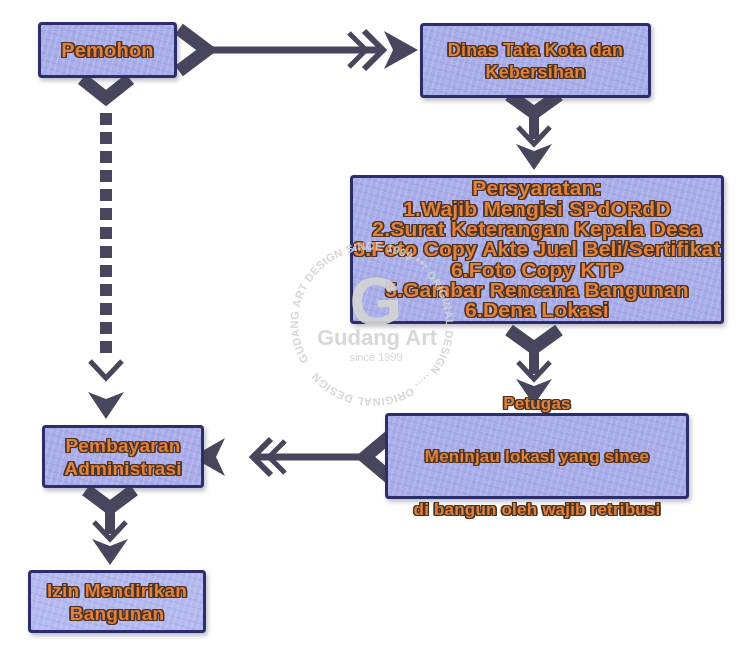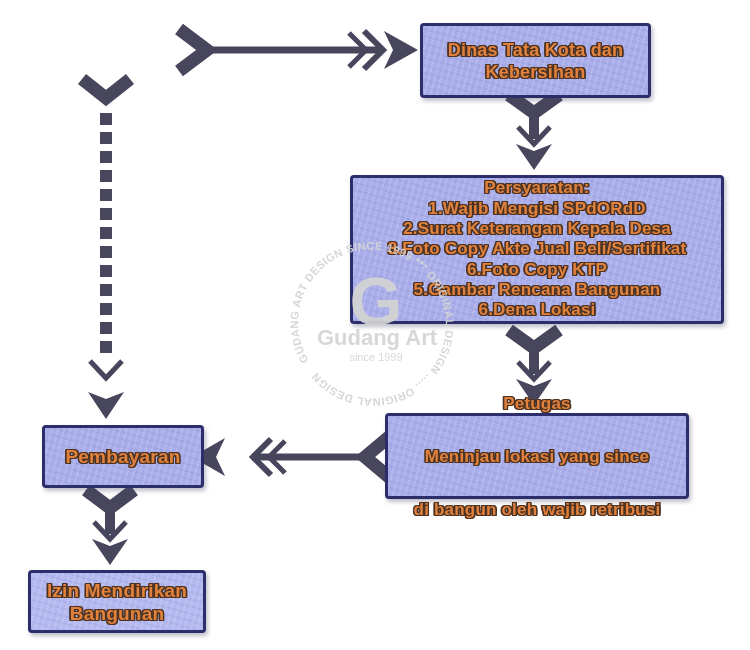--- a/index.html
+++ b/index.html
@@ -23,21 +23,21 @@
   .node .line{
     width:100%;
     text-shadow:
       -1.4px -1.4px 0 #4d3322, 1.4px -1.4px 0 #4d3322,
       -1.4px 1.4px 0 #4d3322, 1.4px 1.4px 0 #4d3322,
       0 -1.4px 0 #4d3322, 0 1.4px 0 #4d3322,
       -1.4px 0 0 #4d3322, 1.4px 0 0 #4d3322;
   }
   #node-pemohon{left:38px;top:22px;width:139px;height:56px;font-size:20px;}
   #node-dinas{left:420px;top:23px;width:231px;height:75px;font-size:18px;line-height:22px;}
-  #node-persyaratan{left:350px;top:175px;width:374px;height:149px;font-size:17px;line-height:20.3px;}
+  #node-persyaratan{left:350px;top:175px;width:374px;height:149px;font-size:21px;line-height:20.3px;}
   #node-petugas{left:385px;top:413px;width:304px;height:86px;font-size:17px;line-height:21px;gap:32px;}
   #node-pembayaran{left:42px;top:425px;width:162px;height:63px;font-size:19px;line-height:23px;}
   #node-izin{left:28px;top:570px;width:178px;height:63px;font-size:19px;line-height:23px;background-color:#b4b9f0;}
   .wm{opacity:0.92;}
   .wm text{font-family:"Liberation Sans",sans-serif;fill:#d4d4d4;}
 </style>
 </head>
 <body>
 
 <div class="canvas">
@@ -98,20 +98,23 @@
           <rect x="100" y="303" width="12" height="12"></rect>
           <rect x="100" y="322" width="12" height="12"></rect>
           <rect x="100" y="341" width="12" height="12"></rect>
         </g>
         <path d="M90,361 L106,378 L122,361" stroke-width="5" fill="none"></path>
         <polygon points="106,419 88,392 106,399 124,392" stroke="none"></polygon>
       </g>
     </g>
   </svg>
 
+  <div class="node" id="node-pemohon">
+    <div class="line">Pemohon</div>
+  </div>
 
   <div class="node" id="node-dinas">
     <div class="line">Dinas Tata Kota dan</div>
     <div class="line">Kebersihan</div>
   </div>
 
   <div class="node" id="node-persyaratan">
     <div class="line">Persyaratan:</div>
     <div class="line">1.Wajib Mengisi SPdORdD</div>
     <div class="line">2.Surat Keterangan Kepala Desa</div>
@@ -122,20 +125,21 @@
   </div>
 
   <div class="node" id="node-petugas">
     <div class="line">Petugas</div>
     <div class="line">Meninjau lokasi yang since</div>
     <div class="line">di bangun oleh wajib retribusi</div>
   </div>
 
   <div class="node" id="node-pembayaran">
     <div class="line">Pembayaran</div>
+    <div class="line">Administrasi</div>
   </div>
 
   <div class="node" id="node-izin">
     <div class="line">Izin Mendirikan</div>
     <div class="line">Bangunan</div>
   </div>
 
   <svg class="layer wm" width="750" height="650" viewBox="0 0 750 650">
     <defs>
       <path id="wmCircle" d="M 308.8,360.5 A 73,73 0 1 1 435.2,287.5 A 73,73 0 1 1 308.8,360.5" fill="none"></path>

